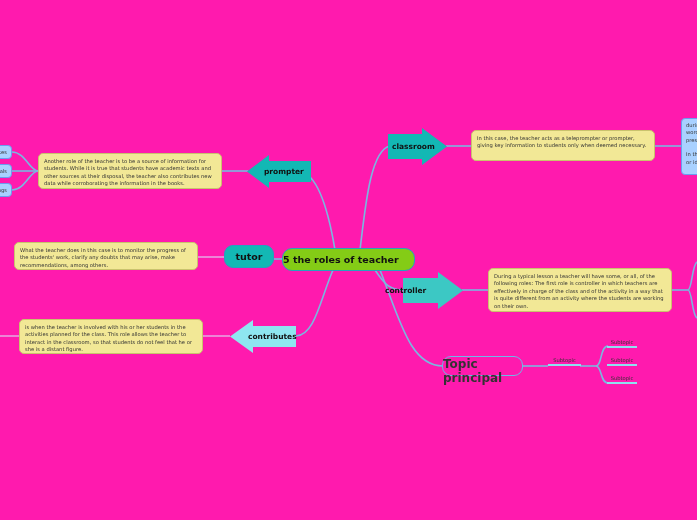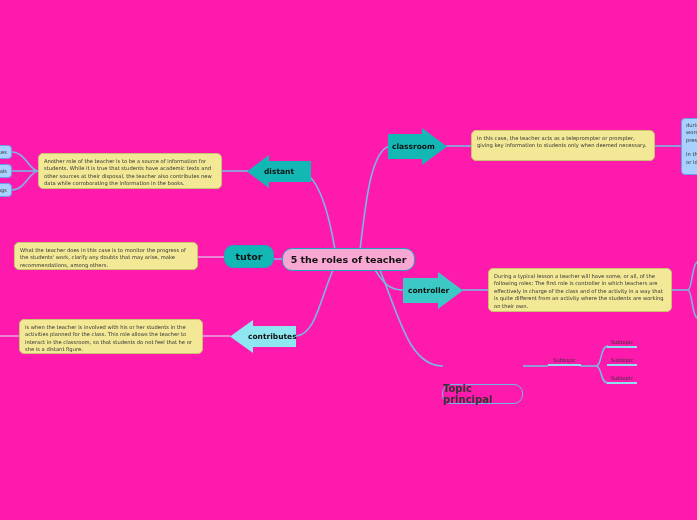--- a/index.html
+++ b/index.html
@@ -1,24 +1,24 @@
 <!DOCTYPE html>
 <html><head>
 <meta charset="utf-8">
 <style>
   html, body { margin:0; padding:0; }
   body { width:697px; height:520px; background:#ff1aae; position:relative; overflow:hidden; font-family:"DejaVu Sans", sans-serif; }
   svg.links { position:absolute; left:0; top:0; width:697px; height:520px; }
   .node { position:absolute; box-sizing:border-box; }
-  .central { left:282px; top:248px; width:133px; height:23px; background:#f9a8d4; border:1px solid #25a0c0; border-radius:10px; color:#111; font-weight:bold; font-size:9.5px; display:flex; align-items:center; justify-content:center; }
+  .central { left:282px; top:248px; width:133px; height:23px; background:#84cc16; border:1px solid #25a0c0; border-radius:10px; color:#111; font-weight:bold; font-size:9.5px; display:flex; align-items:center; justify-content:flex-start; }
   .pill { background:#13b8b4; border:1px solid #25a0c0; border-radius:9px; color:#111; font-weight:bold; display:flex; align-items:center; justify-content:center; }
   .note { background:#f2e896; border:1px solid #c9c36d; border-radius:5px; color:#333; font-size:5.2px; line-height:7.4px; padding:4px 5px; }
   .blue { background:#a9d1ff; border:1px solid #6a9df0; border-radius:4px; color:#333; font-size:5.2px; line-height:7.4px; padding:3px 4px; }
   .arrow-label { position:absolute; font-weight:bold; color:#111; font-size:7.5px; }
-  .outline { border:1.5px solid #6fb8e8; border-radius:9px; color:#333; font-weight:bold; font-size:10px; display:flex; align-items:center; justify-content:center;margin-top:28px; }
+  .outline { border:1.5px solid #6fb8e8; border-radius:9px; color:#333; font-weight:bold; font-size:12px; display:flex; align-items:flex-start; justify-content:center; }
   .sub { position:absolute; font-size:5.2px; color:#333; text-align:center; border-bottom:2px solid #8ee0f0; padding-bottom:1px; }
 </style>
 </head>
 <body>
 
 <svg class="links" viewBox="0 0 697 520">
   <g fill="none" stroke="#7ab8e0" stroke-width="1.6">
 
     <path d="M335,250 C330,220 320,175 300,171"></path>
 
@@ -58,21 +58,21 @@
   </g>
 </svg>
 
 <div class="node central">
   <span>5 the roles of teacher</span>
 </div>
 
 <svg class="node" style="left:247px;top:155px;" width="65" height="33">
   <polygon points="0,16.5 22,0 22,6 64,6 64,27 22,27 22,33" fill="#13b8b4"></polygon>
 </svg>
-<div class="arrow-label" style="left:264px;top:167px;">distant</div>
+<div class="arrow-label" style="left:264px;top:167px;">prompter</div>
 
 <div class="node note" style="left:38px;top:153px;width:184px;height:36px;">
   <span>Another role of the teacher is to be a source of information for students. While it is true that students have academic texts and other sources at their disposal, the teacher also contributes new data while corroborating the information in the books.</span>
 </div>
 
 <div class="node blue" style="left:-8px;top:145px;width:20px;height:14px;text-align:right;"><span>tes</span></div>
 <div class="node blue" style="left:-8px;top:164px;width:20px;height:14px;text-align:right;"><span>als</span></div>
 <div class="node blue" style="left:-8px;top:183px;width:20px;height:14px;text-align:right;"><span>ngs</span></div>
 
 <div class="node pill" style="left:224px;top:245px;width:50px;height:23px;font-size:9.5px;">
@@ -102,21 +102,21 @@
   <div>word</div>
   <div>pres</div>
   <div style="height:7px"></div>
   <div>In th</div>
   <div>or id</div>
 </div>
 
 <svg class="node" style="left:403px;top:272px;" width="61" height="37">
   <polygon points="0,6 35,6 35,0 60,18.5 35,37 35,31 0,31" fill="#3cc8c4"></polygon>
 </svg>
-<div class="arrow-label" style="left:408px;top:286px;">controller</div>
+<div class="arrow-label" style="left:385px;top:286px;">controller</div>
 <div class="node note" style="left:488px;top:268px;width:184px;height:44px;">
   <span>During a typical lesson a teacher will have some, or all, of the following roles: The first role is controller in which teachers are effectively in charge of the class and of the activity in a way that is quite different from an activity where the students are working on their own.</span>
 </div>
 
 <div class="node outline" style="left:442px;top:356px;width:81px;height:20px;">
   <span>Topic principal</span>
 </div>
 <div class="sub" style="left:548px;top:357px;width:33px;"><span>Subtopic</span></div>
 <div class="sub" style="left:607px;top:339px;width:30px;"><span>Subtopic</span></div>
 <div class="sub" style="left:607px;top:357px;width:30px;"><span>Subtopic</span></div>

